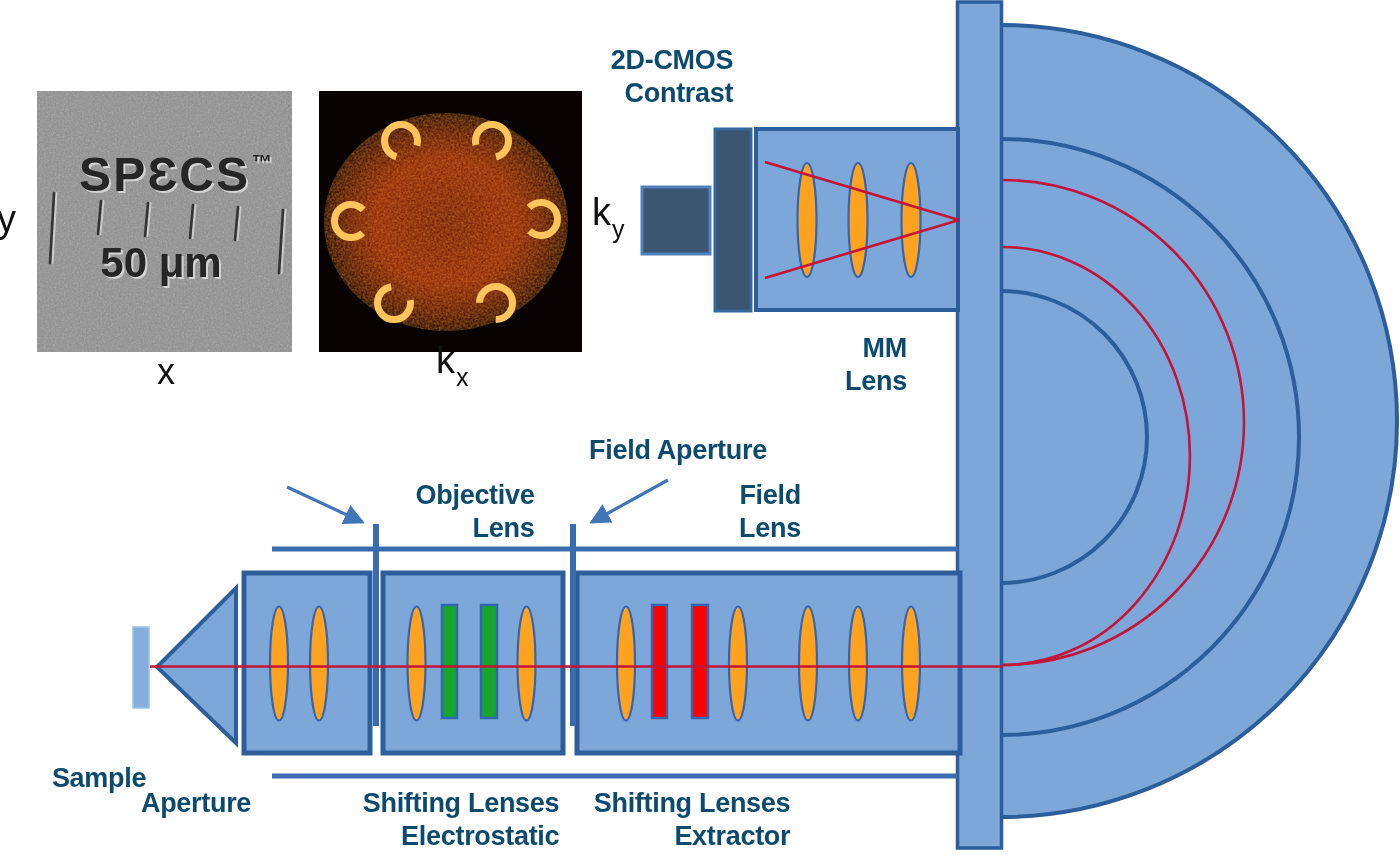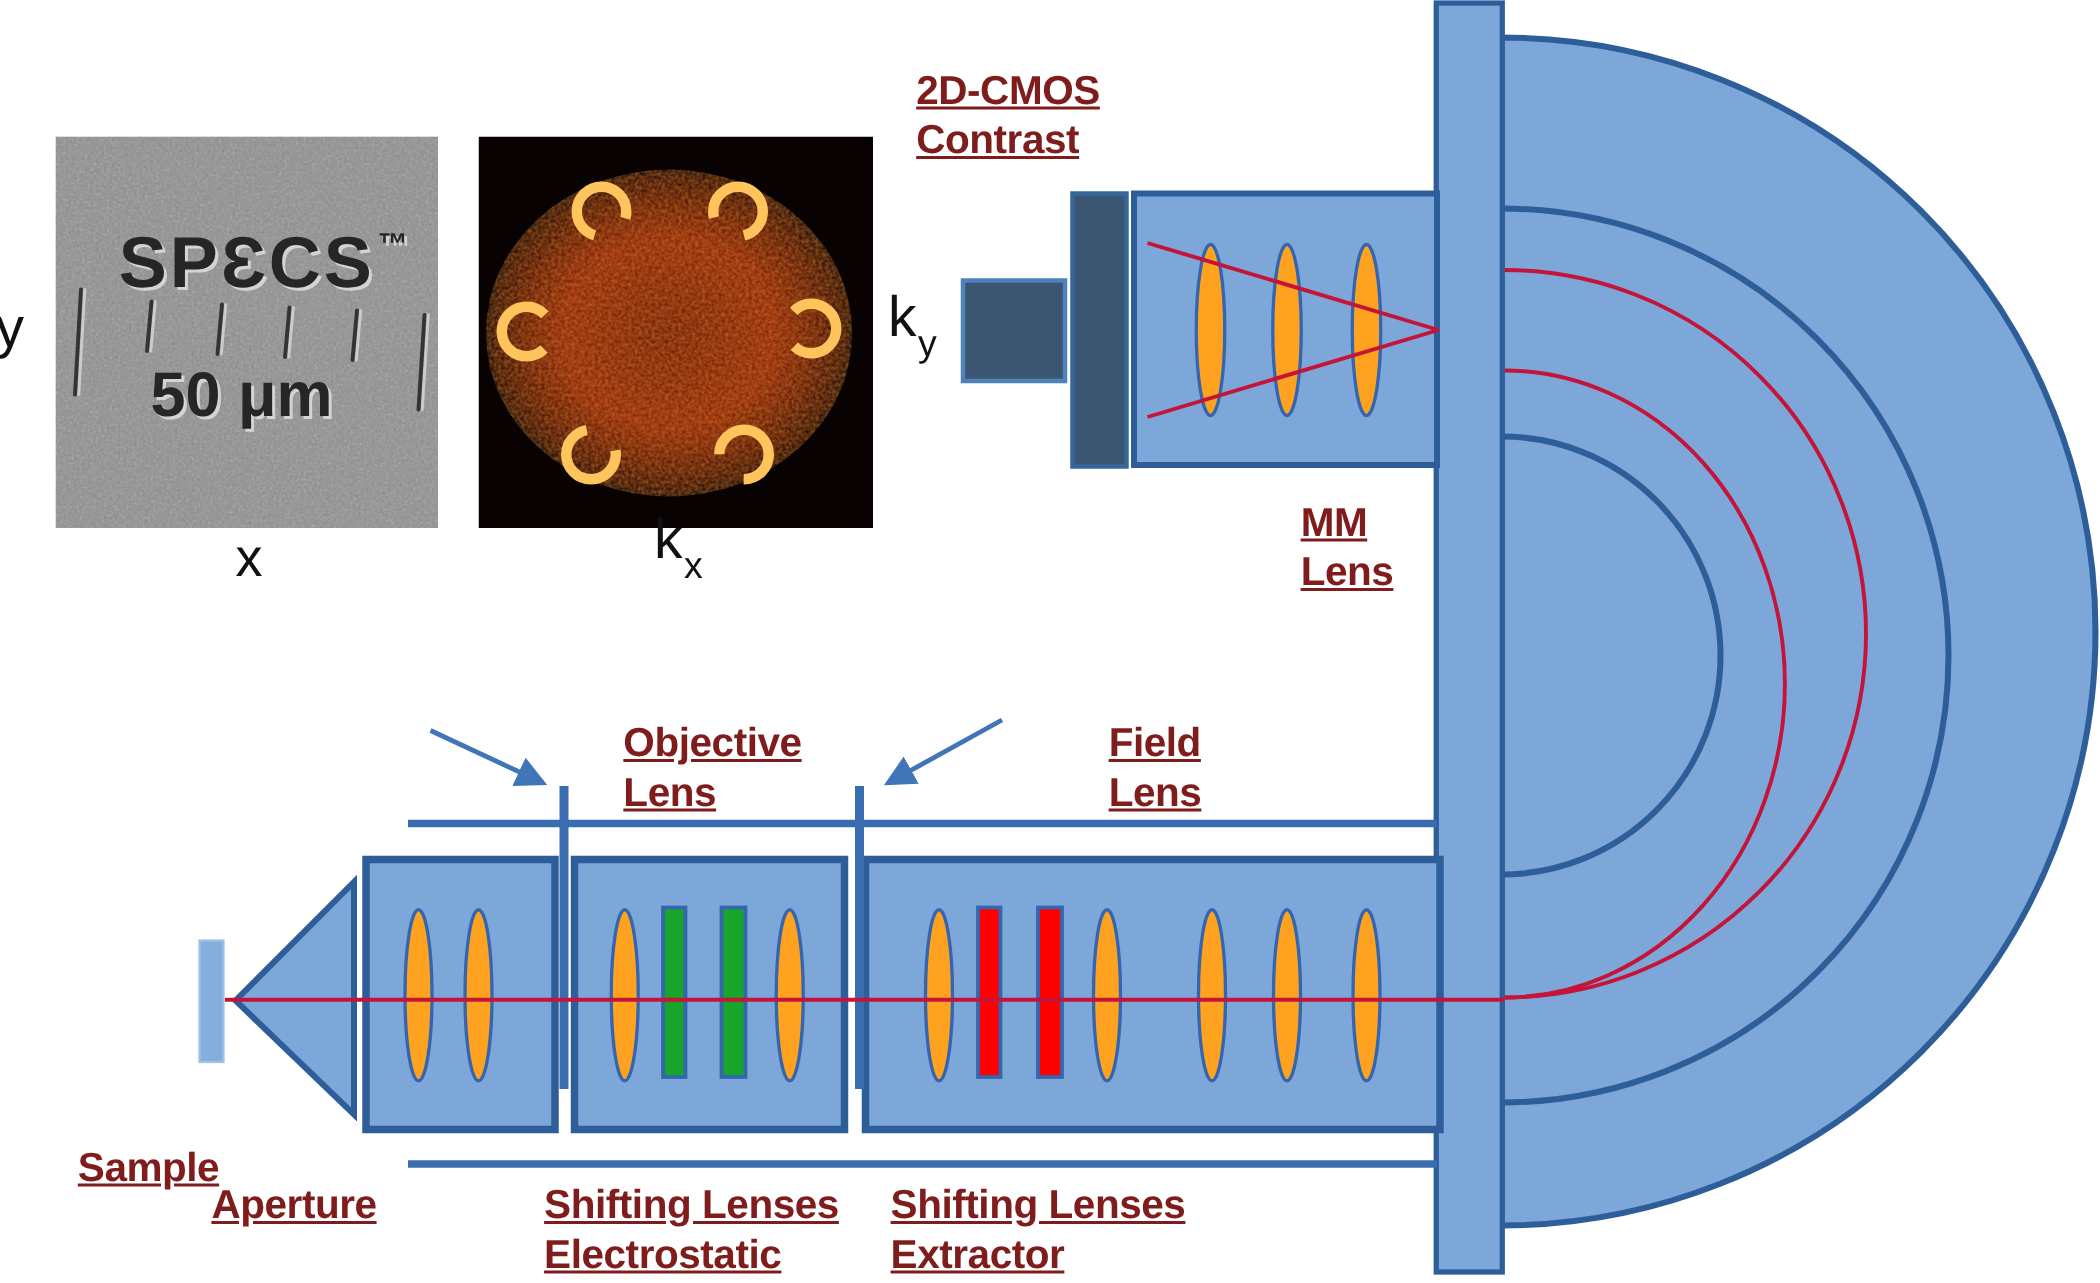--- a/index.html
+++ b/index.html
@@ -24,22 +24,22 @@
   
   .sem-bg{fill:#8F8F8F;}
   .sem-tick{stroke:#343434;stroke-width:2.6;stroke-linecap:round;}
   .sem-tick-hi{stroke:#DCDCDC;stroke-width:2;opacity:.75;stroke-linecap:round;}
   .sem-txt{font-family:"Liberation Sans",sans-serif;font-weight:700;fill:#262626;}
   .sem-txt-hi{font-family:"Liberation Sans",sans-serif;font-weight:700;fill:#E3E3E3;opacity:.8;}
   .k-bg{fill:#080202;}
   .k-arc{fill:none;stroke:#FFC45C;stroke-width:7;}
 
   
-  .lbl{position:absolute;transform:translateX(-50%);text-align:left;white-space:nowrap;
-       font:700 27px/33px "Liberation Sans",sans-serif;color:#7f1d1d;letter-spacing:-0.3px;text-decoration:underline;}
+  .lbl{position:absolute;transform:translateX(-50%);text-align:right;white-space:nowrap;
+       font:700 27px/33px "Liberation Sans",sans-serif;color:#0c4a6e;letter-spacing:-0.3px;}
   .axis{position:absolute;white-space:nowrap;
         font:400 38px/40px "Liberation Sans",sans-serif;color:#111111;}
   .axis .sub{font-size:25px;vertical-align:-13px;margin-left:1px;}
   .axis-small{font-size:36px;}
 </style>
 </head>
 <body>
 
 <div id="stage">
 
@@ -167,23 +167,24 @@
       <circle class="k-arc" cx="32" cy="130" r="16.5" stroke-dasharray="78 25.7" stroke-dashoffset="90.8"></circle>
       <circle class="k-arc" cx="222" cy="128" r="16.5" stroke-dasharray="78 25.7" stroke-dashoffset="39.6"></circle>
       <circle class="k-arc" cx="75" cy="212" r="16.5" stroke-dasharray="78 25.7" stroke-dashoffset="3.6"></circle>
       <circle class="k-arc" cx="177" cy="212" r="16.5" stroke-dasharray="78 25.7" stroke-dashoffset="52"></circle>
     </g>
   </g>
 </svg>
 
 <div class="lbl" style="left:672px;top:44px"><span>2D-CMOS</span><br><span>Contrast</span></div>
 
-<div class="lbl" style="left:898px;top:332px"><span>MM</span><br><span>Lens</span></div>
-
-
+<div class="lbl" style="left:876px;top:332px"><span>MM</span><br><span>Lens</span></div>
+
+
+<div class="lbl" style="left:678px;top:434px">Field Aperture</div>
 
 <div class="lbl" style="left:475px;top:479px"><span>Objective</span><br><span>Lens</span></div>
 
 <div class="lbl" style="left:770px;top:479px"><span>Field</span><br><span>Lens</span></div>
 
 <div class="lbl" style="left:99px;top:762px">Sample</div>
 
 <div class="lbl" style="left:196px;top:787px">Aperture</div>
 
 <div class="lbl" style="left:461px;top:787px"><span>Shifting Lenses</span><br><span>Electrostatic</span></div>

